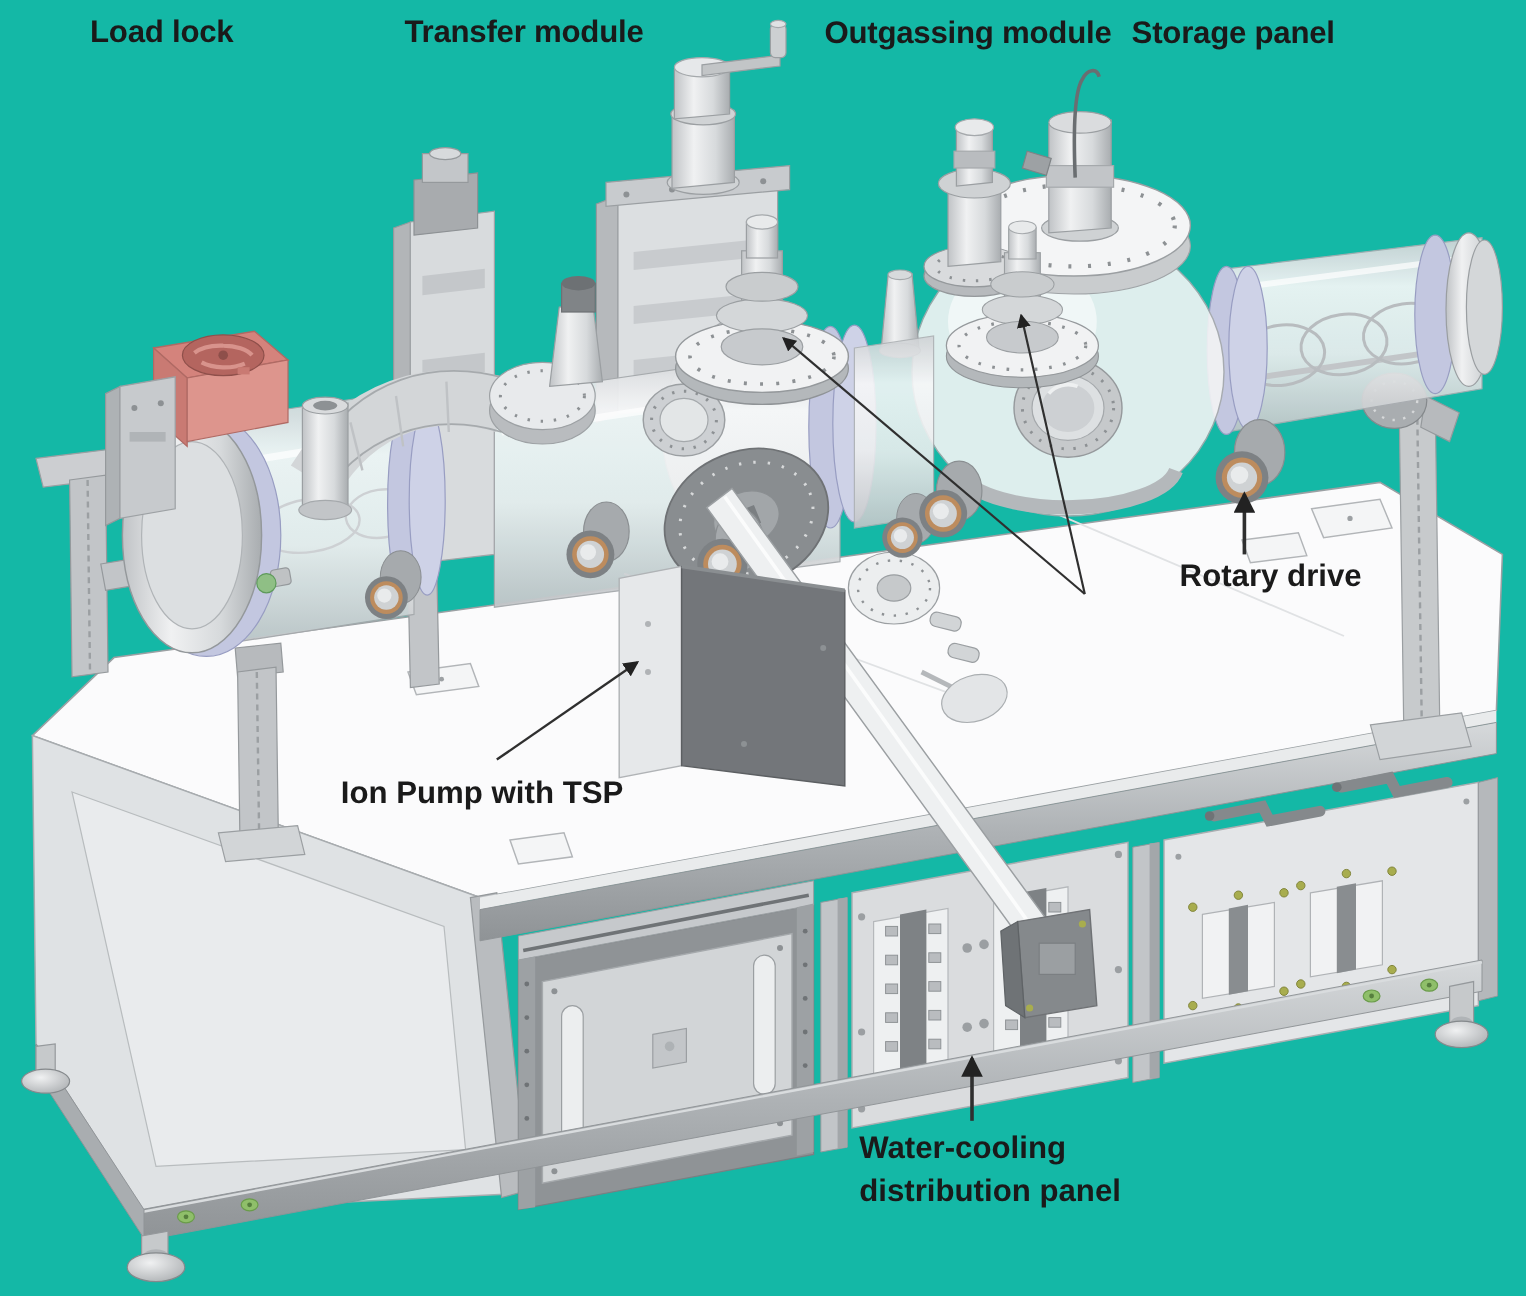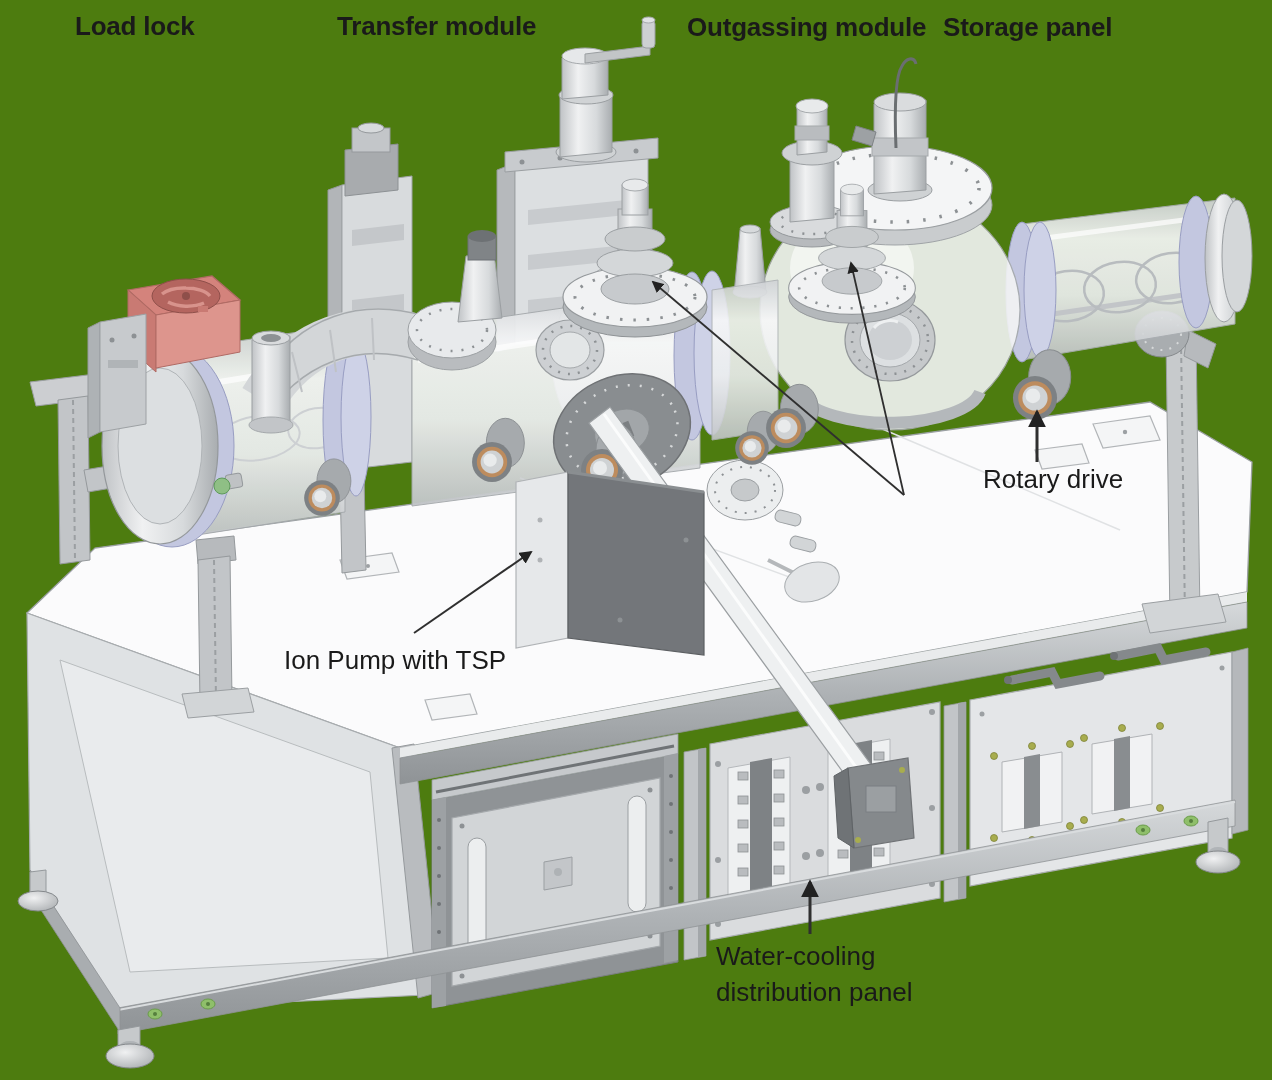--- a/index.html
+++ b/index.html
@@ -1,21 +1,21 @@
 <!DOCTYPE html>
 <html style="--c-text: #1a1a1a; --c-leader-line: #2f2f2f; --c-pump-red-top: #d4837c; --c-pump-red-front: #dd958d; --c-pump-red-side: #c97a73; --c-flange-lavender: #c3c7e0; --c-flange-lavender-light: #ced2e7; --c-flange-lavender-edge: #989dc2; --c-copper-ring: #bd8c5e; --c-green-led: #8fbf6a; --c-green-valve: #8fbf85; --c-screw-yellow: #a8ad4e; --c-panel-dark: #73767a; --c-metal-light: #e9ebec; --c-metal-mid: #c6c9cb; --c-metal-dark: #8a8e91;"><head>
 <meta charset="utf-8">
 <style>
   html,body{margin:0;padding:0;background:#ffffff;}
-  .stage{position:relative;width:1272px;height:1080px;background:#4d7c0f;overflow:hidden;
+  .stage{position:relative;width:1272px;height:1080px;background:#14b8a6;overflow:hidden;
          font-family:"Liberation Sans",sans-serif;}
   .stage svg{position:absolute;left:0;top:0;}
   .module-title{position:absolute;font-weight:700;font-size:26px;line-height:1.15;
                 color:var(--c-text,#1a1a1a);white-space:nowrap;letter-spacing:-0.2px;}
-  .callout{position:absolute;font-weight:400;font-size:26px;line-height:1.4;
+  .callout{position:absolute;font-weight:700;font-size:26px;line-height:1.4;
            color:var(--c-text,#1f1f1f);white-space:nowrap;}
 </style>
 </head>
 <body>
 
 <div class="stage">
 
 <svg width="1272" height="1080" viewBox="0 0 1272 1080">
   <defs>
     <linearGradient id="tubeGrad" x1="0" y1="0" x2="0" y2="1">

